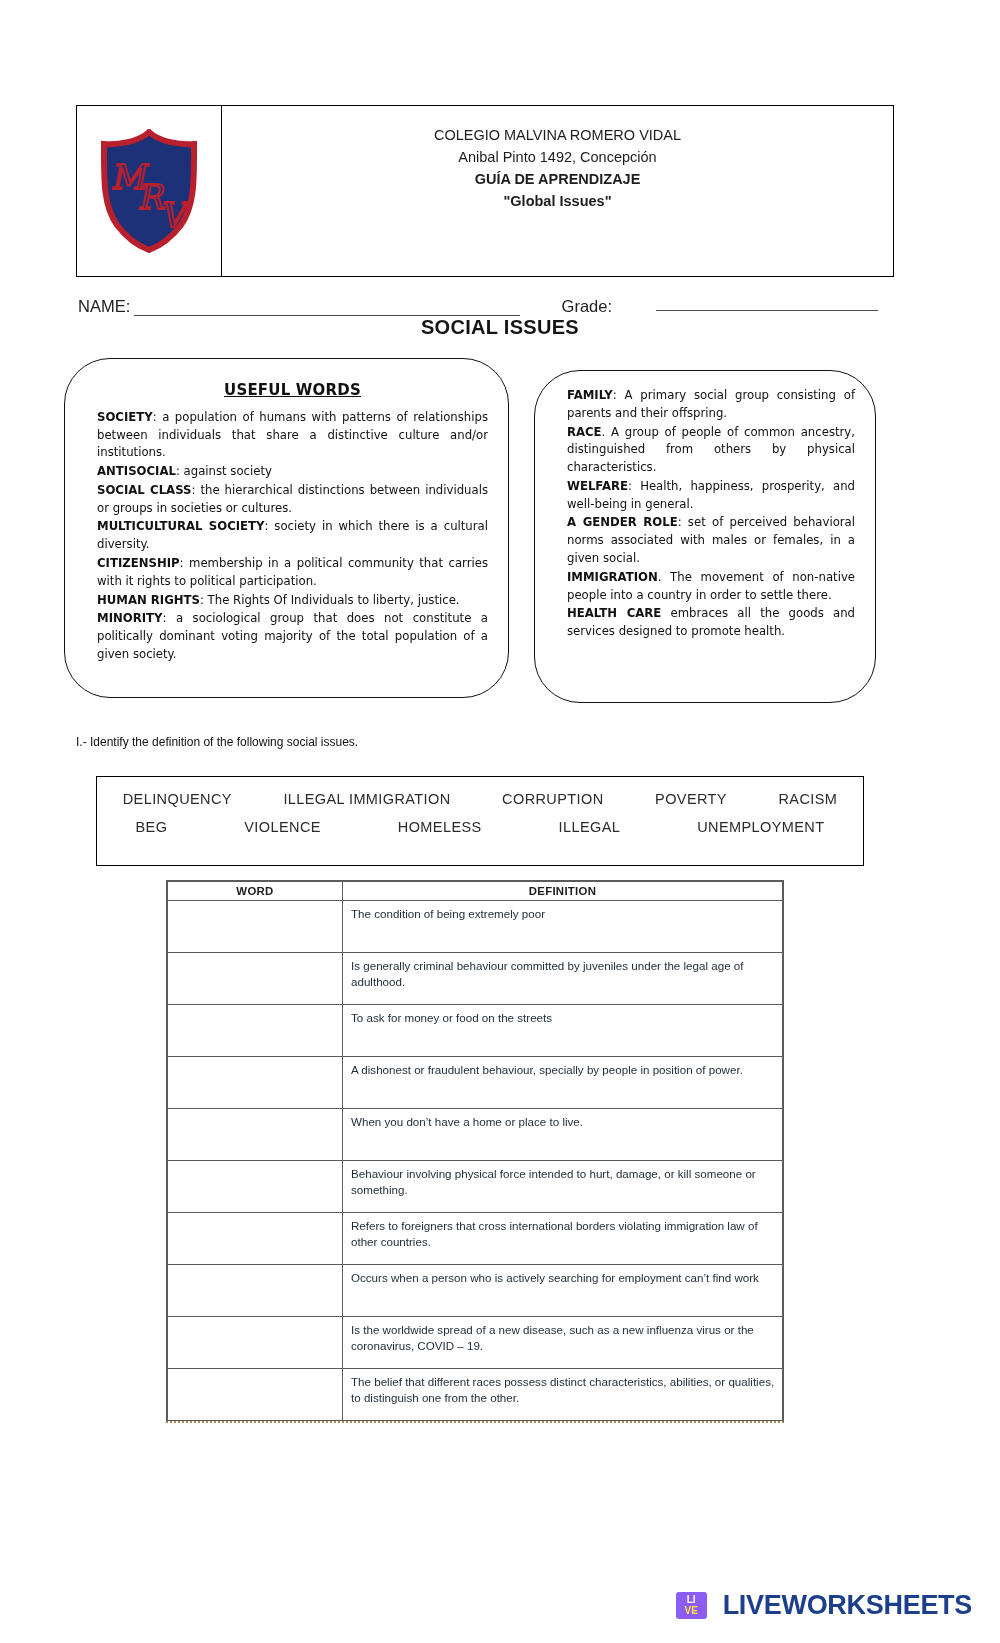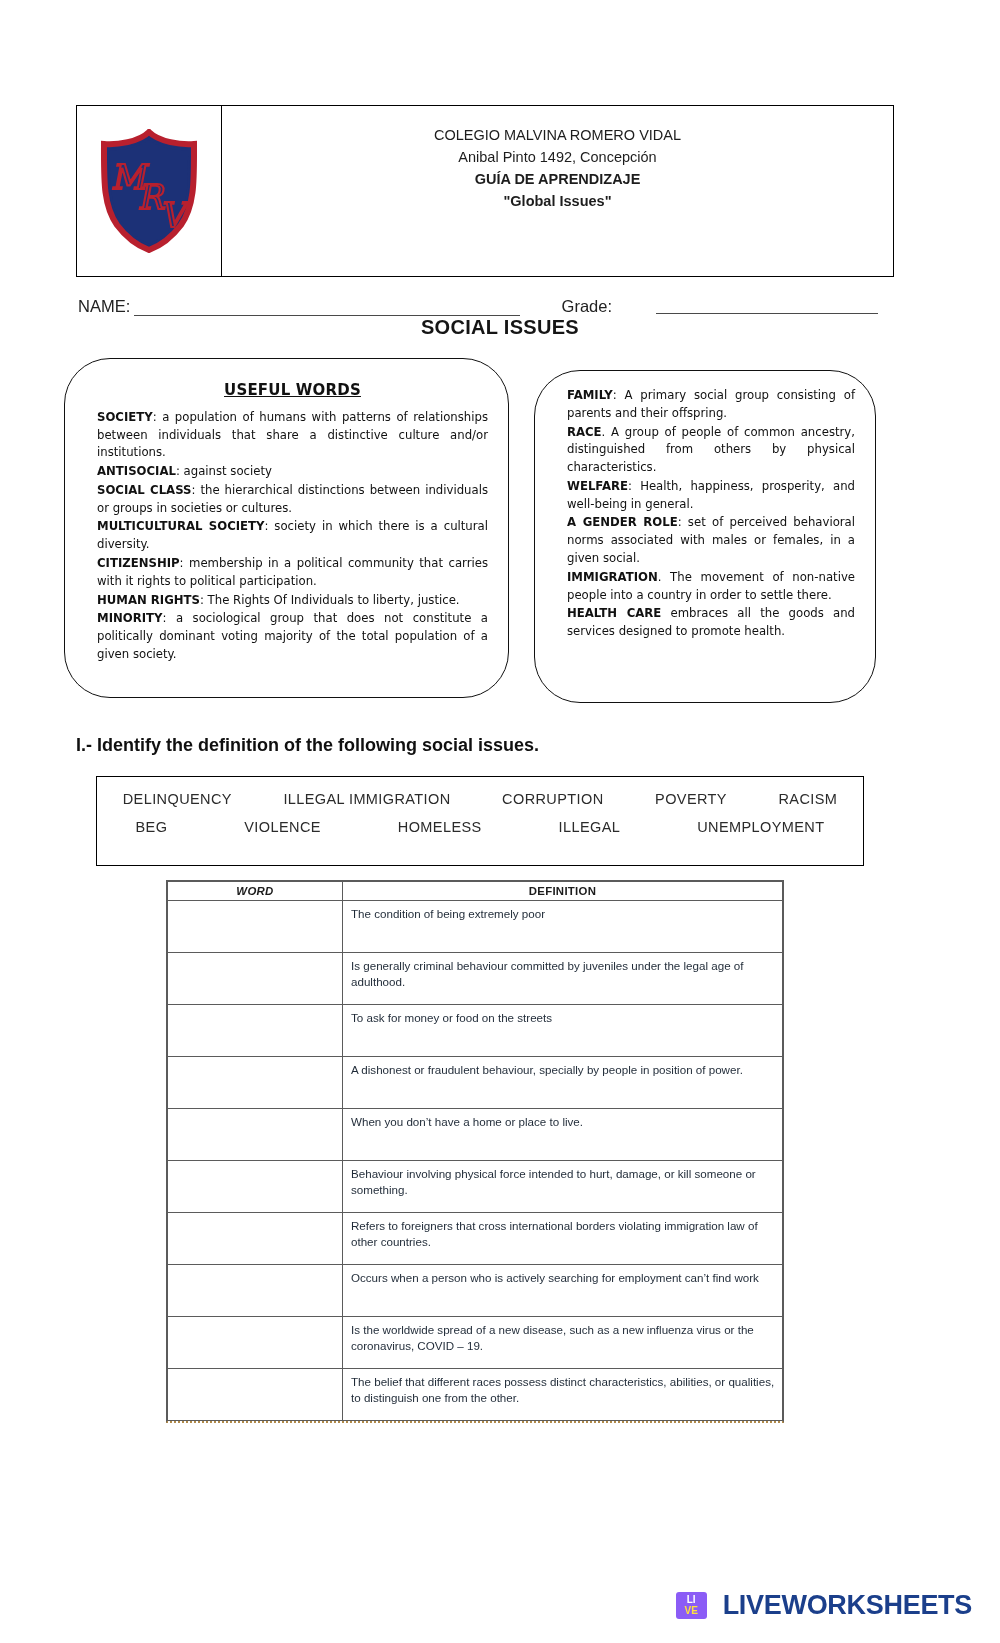--- a/index.html
+++ b/index.html
@@ -51,21 +51,21 @@
     color: #222;
   }
   .namerow .lbl { white-space: nowrap; }
   .rule {
     display: inline-block;
     border-bottom: 1px solid #4a4a4a;
     height: 14px;
   }
   .rule.name-rule { width: 400px; margin-left: 4px; }
   .rule.grade-rule { width: 222px; margin-left: 4px; }
-  .grade-group { margin-left: 42px; display: flex; align-items: center; gap: 40px; }
+  .grade-group { margin-left: 42px; display: flex; align-items: flex-start; gap: 40px; }
 
   
   .page-title {
     position: absolute;
     left: 0; top: 316px;
     width: 1000px;
     text-align: center;
     font-size: 20px;
     font-weight: bold;
     letter-spacing: 0.3px;
@@ -100,22 +100,22 @@
     margin: 4px 0 7px 0;
     letter-spacing: 0.2px;
   }
   .entry { margin: 0 0 1px 0; }
   .entry .term { font-weight: bold; }
 
   
   .instruction {
     position: absolute;
     left: 76px; top: 735px;
-    font-size: 18px;
-    font-weight: bold;
+    font-size: 12px;
+    font-weight: normal;
     color: #101010;
   }
 
   
   .wordbank {
     position: absolute;
     left: 96px; top: 776px;
     width: 768px; height: 90px;
     border: 1.6px solid #000;
     padding: 8px 0 0 0;
@@ -150,21 +150,21 @@
     vertical-align: top;
   }
   table.deftable th {
     text-align: center;
     font-size: 11.4px;
     font-weight: bold;
     letter-spacing: 0.3px;
     padding: 3px 4px;
     color: #1b1b1b;
   }
-  .col-word { width: 175px; font-style: italic; }
+  .col-word { width: 175px; }
   td.word-cell { height: 52px; }
   td.def-cell {
     padding: 5px 7px 5px 8px;
     line-height: 1.42;
     height: 52px;
   }
 
   
   .lw-footer {
     position: absolute;

